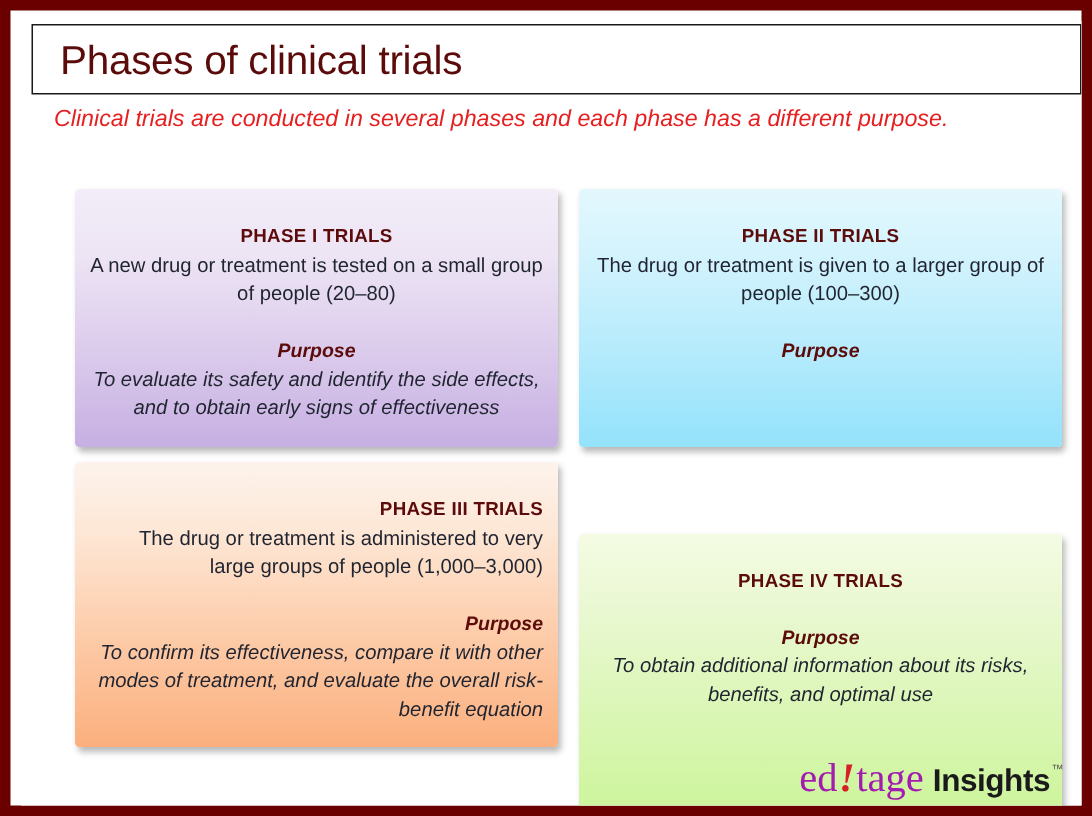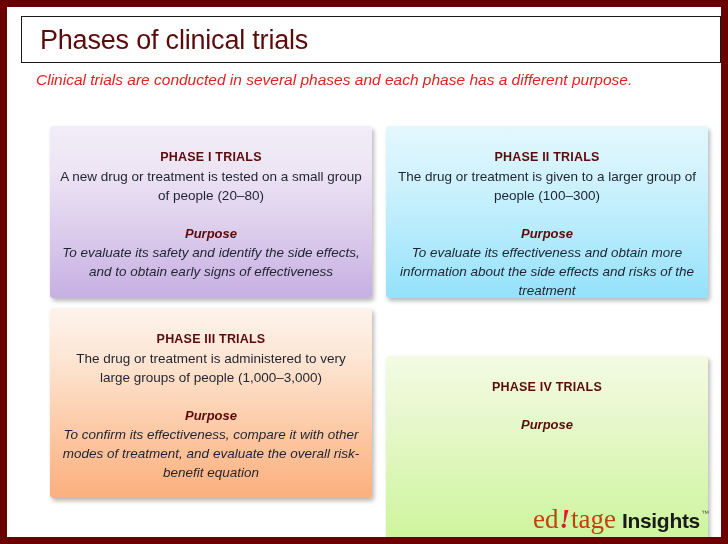--- a/index.html
+++ b/index.html
@@ -114,36 +114,36 @@
 
   
   #card-phase1 { left: 36px;  top: 112px; width: 322px; height: 172px; }
   #card-phase2 { left: 372px; top: 112px; width: 322px; height: 172px; }
   #card-phase3 { left: 36px;  top: 294px; width: 322px; height: 190px; }
   #card-phase4 { left: 372px; top: 294px; width: 322px; height: 190px; }
 
   
   #card-phase1 { background: linear-gradient(to bottom, #F2EDF8 0%, #EDE4F4 26%, #DCCCEC 62%, #C6AFE2 100%); }
   #card-phase2 { background: linear-gradient(to bottom, #E3F8FD 0%, #D3F3FD 26%, #B6EBFC 62%, #93E2FB 100%); }
-  #card-phase3 { background: linear-gradient(to bottom, #FDF3EC 0%, #FDE6D4 26%, #FDCBA8 62%, #FBAF7D 100%); }
+  #card-phase3 { background: linear-gradient(to bottom, #FDF3EC 0%, #FDE6D4 26%, #FDCBA8 62%, #FBAF7D 100%); text-align: right; }
   #card-phase4 { background: linear-gradient(to bottom, #F4FBE3 0%, #EAF8D2 26%, #DBF6B6 62%, #CCF59A 100%); margin-top: 48px; }
 
   
   #logo {
     position: absolute;
     right: 19px;
     bottom: 9px;
     display: flex;
     align-items: baseline;
     white-space: nowrap;
   }
   .logo-ed, .logo-tage {
     font-family: "Liberation Serif", serif;
     font-size: 27px;
-    color: #c2410c;
+    color: #a21caf;
     line-height: 28px;
   }
   .logo-bang {
     font-family: "Liberation Serif", serif;
     font-size: 27px;
     font-weight: bold;
     font-style: italic;
     color: #D61F26;
     line-height: 28px;
     padding: 0 1px;
@@ -184,33 +184,33 @@
         <p class="card-title">PHASE I TRIALS</p>
         <p class="card-desc">A new drug or treatment is tested on a small group of people (20–80)</p>
         <p class="purpose-label">Purpose</p>
         <p class="purpose-text">To evaluate its safety and identify the side effects, and to obtain early signs of effectiveness</p>
       </div>
 
       <div class="card" id="card-phase2">
         <p class="card-title">PHASE II TRIALS</p>
         <p class="card-desc">The drug or treatment is given to a larger group of people (100–300)</p>
         <p class="purpose-label">Purpose</p>
-        <p class="purpose-text">To evaluate its effectiveness and obtain more information about the side effects and risks of the treatment</p>
       </div>
 
       <div class="card" id="card-phase3">
         <p class="card-title">PHASE III TRIALS</p>
         <p class="card-desc">The drug or treatment is administered to very large groups of people (1,000–3,000)</p>
         <p class="purpose-label">Purpose</p>
         <p class="purpose-text">To confirm its effectiveness, compare it with other modes of treatment, and evaluate the overall risk-benefit equation</p>
       </div>
 
       <div class="card" id="card-phase4">
         <p class="card-title">PHASE IV TRIALS</p>
         <p class="purpose-label">Purpose</p>
+        <p class="purpose-text">To obtain additional information about its risks, benefits, and optimal use</p>
       </div>
 
     </div>
 
     <div id="logo">
       <span class="logo-ed">ed</span>
       <span class="logo-bang">!</span>
       <span class="logo-tage">tage</span>
       <span class="logo-insights">Insights</span>
       <span class="logo-tm">™</span>

